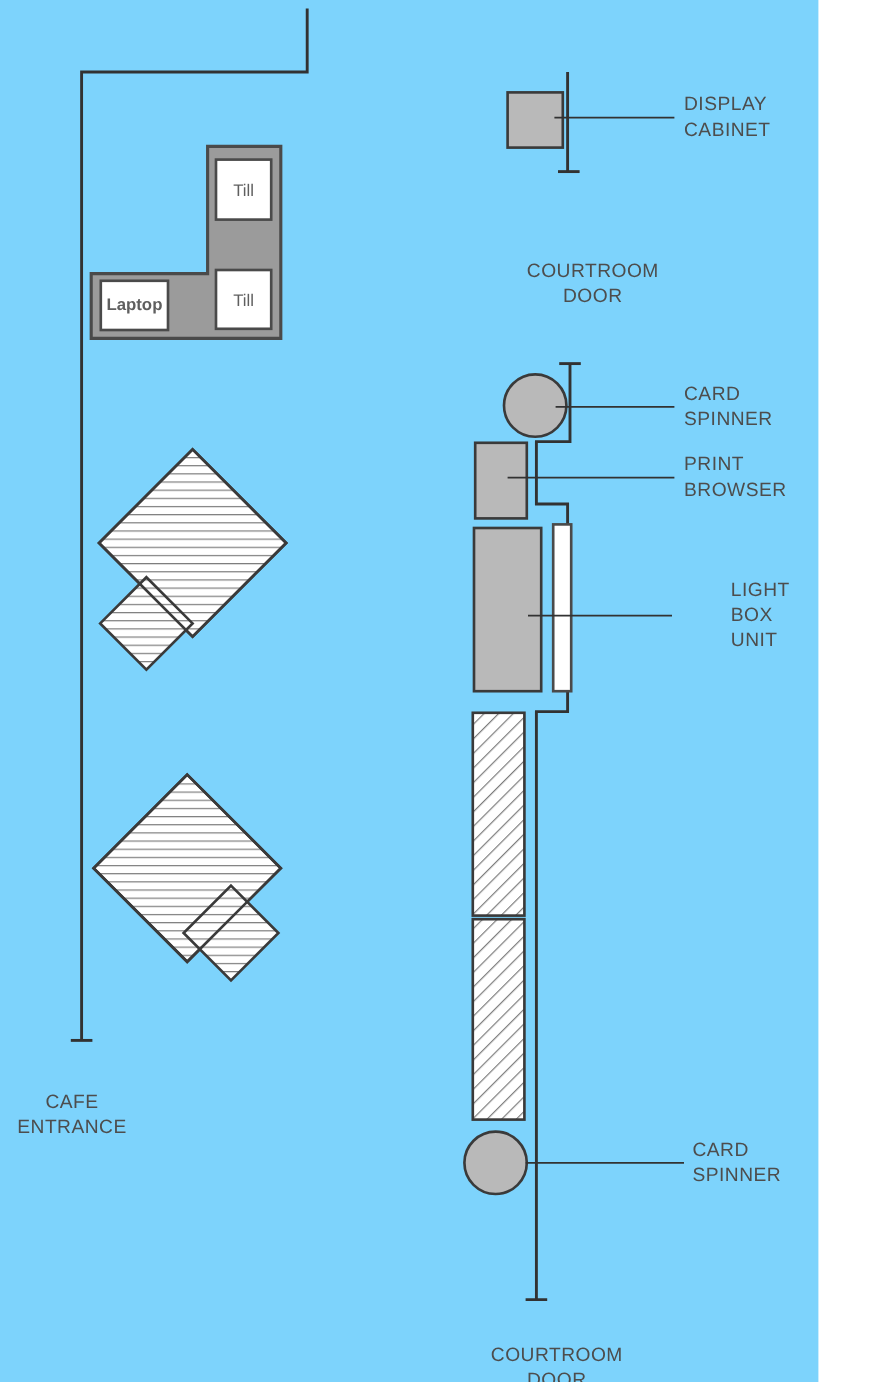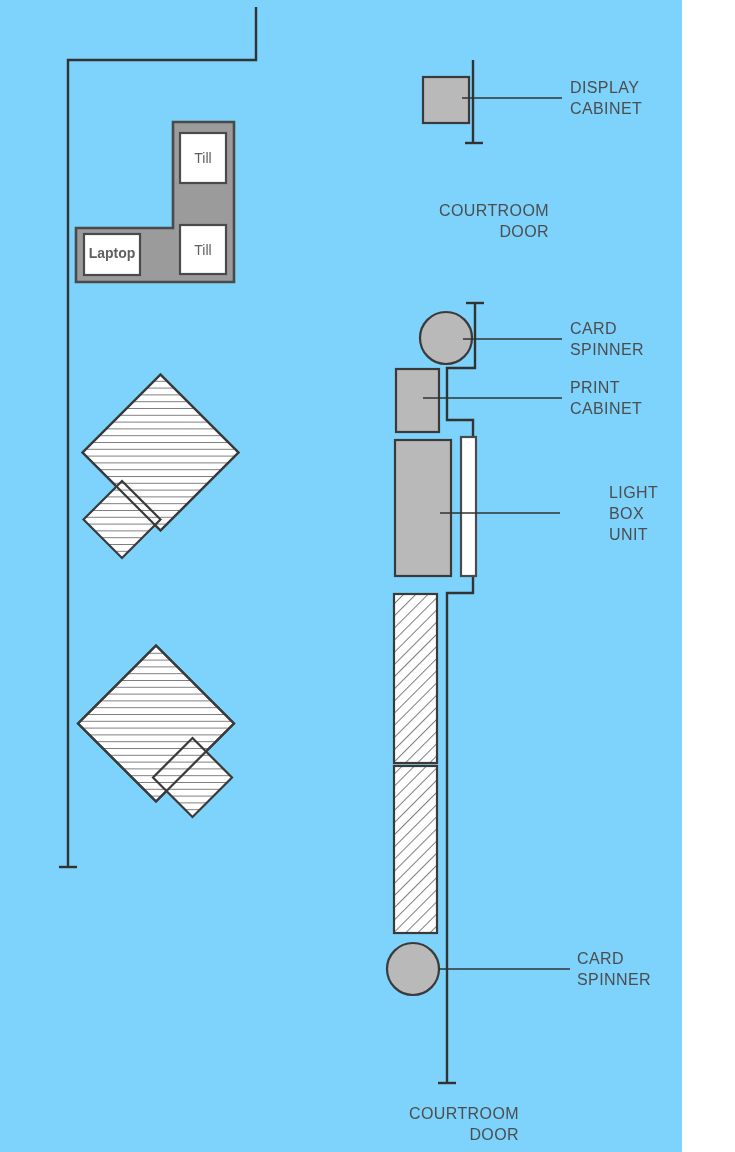--- a/index.html
+++ b/index.html
@@ -28,21 +28,22 @@
     position: absolute;
     transform: translateY(-50%);
     color: #4d4d4d;
     font-size: 16px;
     letter-spacing: 0.4px;
     white-space: pre-line;
     line-height: 21px;
   }
   .label.centered {
     transform: translate(-50%, -50%);
-    text-align: right;
+    text-align: center;
+    margin-top: 16px;
   }
   .boxlabel {
     position: absolute;
     transform: translate(-50%, -50%);
     color: #5f5f5f;
     font-size: 14px;
     white-space: nowrap;
   }
 </style>
 </head>
@@ -103,27 +104,29 @@
     <line class="leader" x1="438" y1="969" x2="570" y2="969"></line>
   </svg>
 
   <div class="label" style="left:570px; top:98px;">DISPLAY CABINET</div>
 
   <div class="label centered" style="left:494px; top:221px;">COURTROOM
 DOOR</div>
 
   <div class="label" style="left:570px; top:339px;">CARD SPINNER</div>
 
-  <div class="label" style="left:570px; top:398px;">PRINT CABINET</div>
+  <div class="label" style="left:570px; top:398px;">PRINT BROWSER</div>
 
   <div class="label" style="left:565px; top:513px;margin-left:44px;">LIGHT BOX UNIT</div>
 
   <div class="label" style="left:577px; top:969px;">CARD SPINNER</div>
 
   <div class="label centered" style="left:464px; top:1124px;">COURTROOM
 DOOR</div>
 
+  <div class="label centered" style="left:60px; top:913px;">CAFE
+ENTRANCE</div>
 
   <div class="boxlabel" style="left:203px; top:158px;">Till</div>
   <div class="boxlabel" style="left:112px; top:253px;font-weight:bold;">Laptop</div>
   <div class="boxlabel" style="left:203px; top:250px;">Till</div>
 
 </div>
 
 </body></html>

